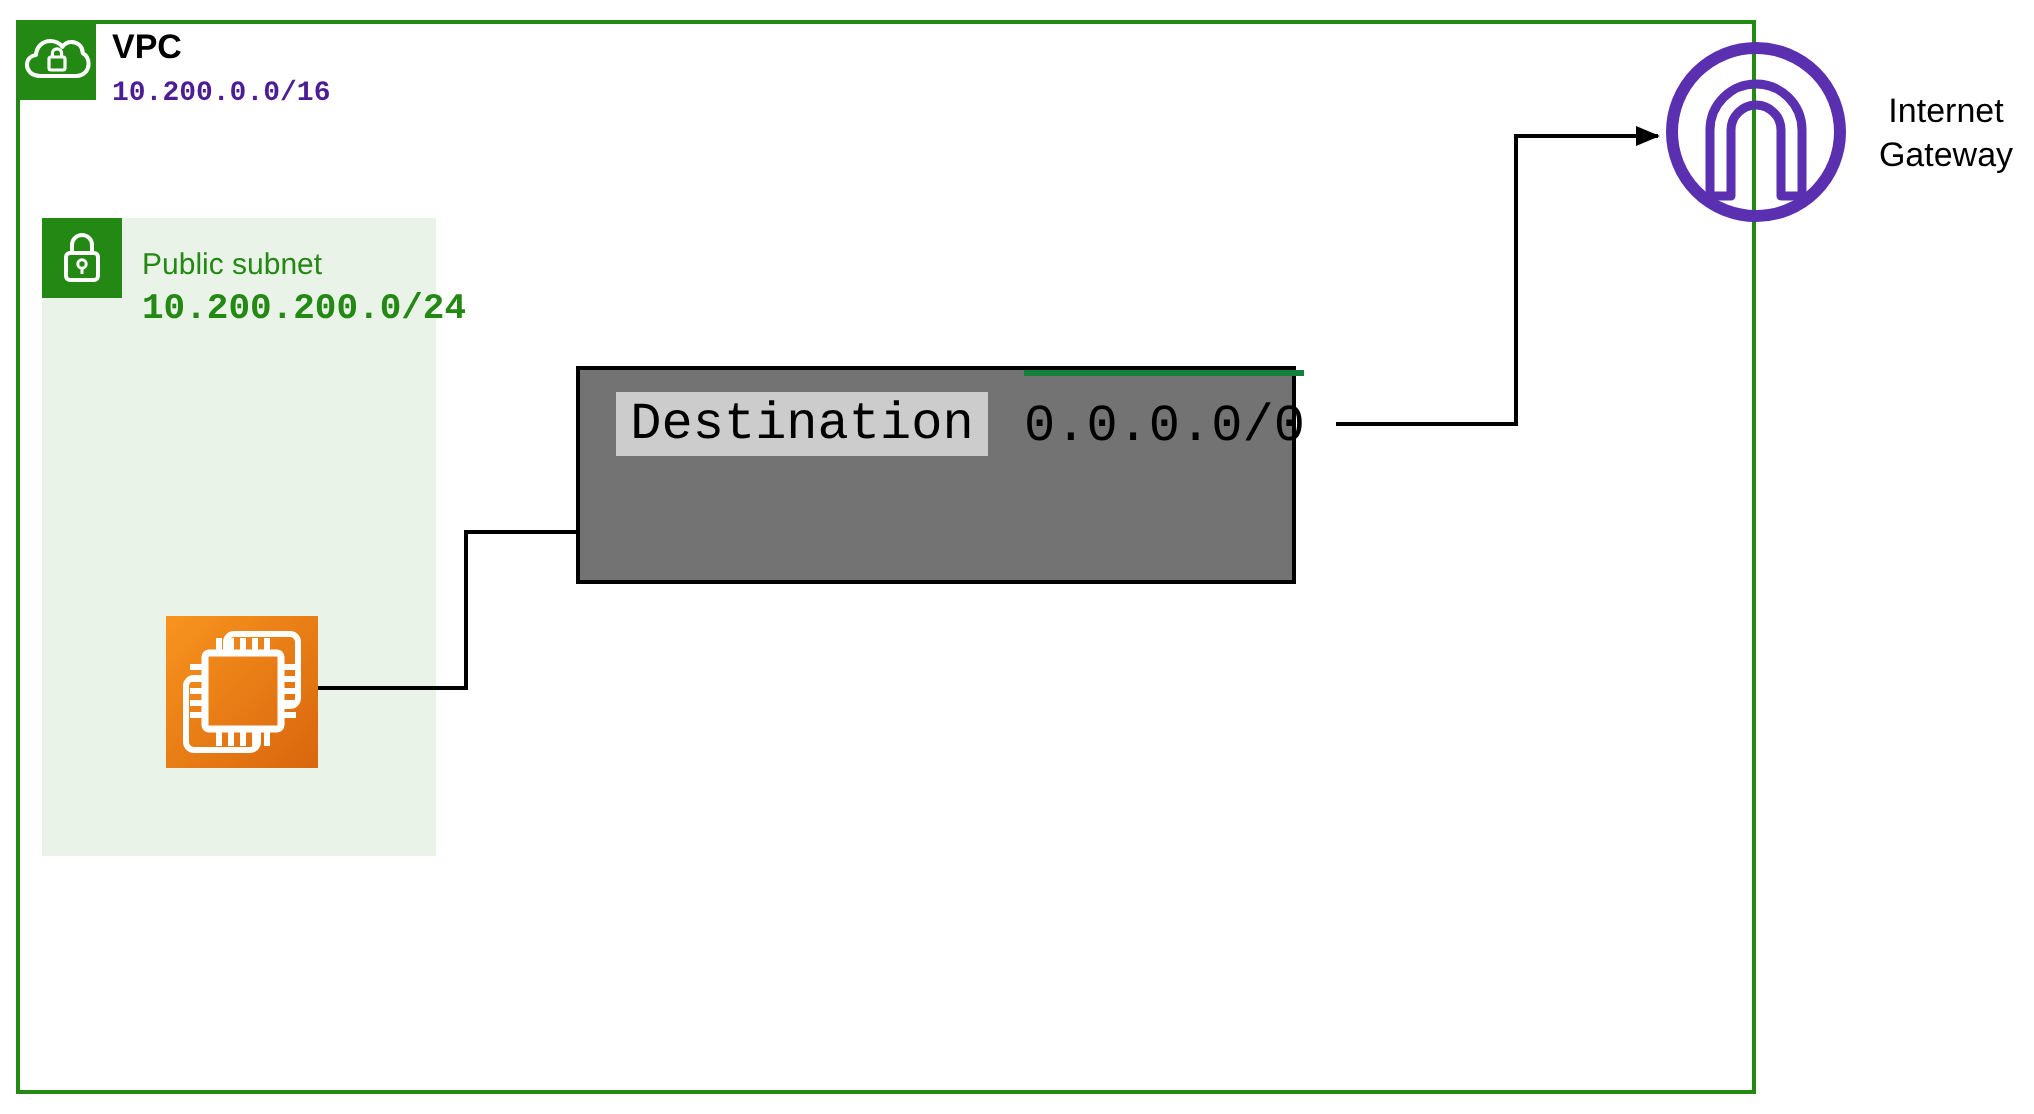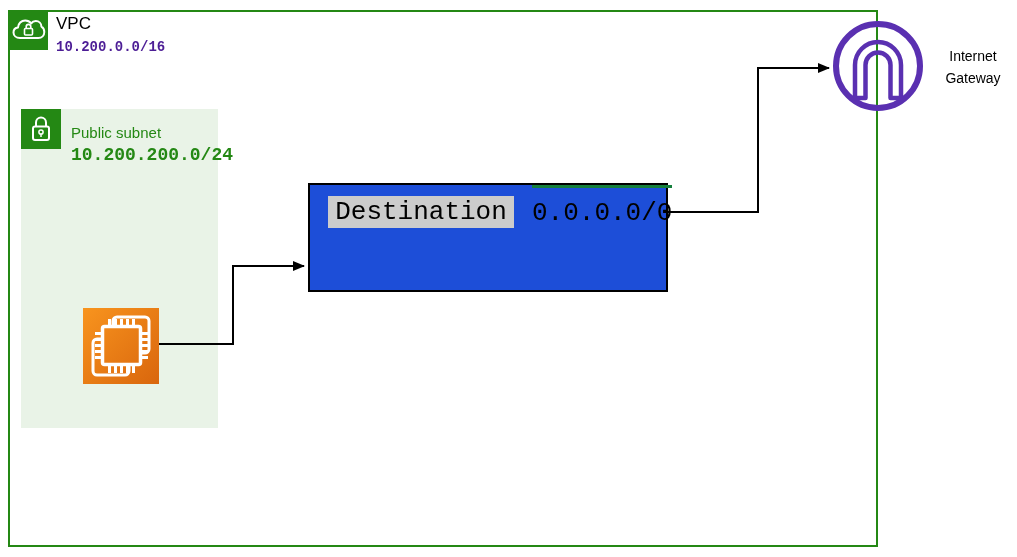--- a/index.html
+++ b/index.html
@@ -17,55 +17,55 @@
     left: 8px; top: 10px; width: 870px; height: 537px;
     border: 2px solid #248814;
     background: transparent;
   }
   .badge {
     width: 40px; height: 40px;
     background: #248814;
     display: flex; align-items: center; justify-content: center;
   }
   .vpc-icon { left: 8px; top: 10px; }
-  .vpc-label { left: 56px; top: 14px; font-size: 17px; color: #000000; }
+  .vpc-label { left: 56px; top: 14px; font-size: 17px; color: #000000; font-weight: bold; }
   .vpc-cidr  { left: 56px; top: 39px; font-size: 14px; font-weight: bold;
                font-family: "Liberation Mono", monospace; color: #4c1d95; }
 
   
   .subnet-box { left: 21px; top: 109px; width: 197px; height: 319px; background: #E9F3E7; }
   .subnet-icon { left: 21px; top: 109px; }
   .subnet-label { left: 71px; top: 124px; font-size: 15px; color: #248814; }
   .subnet-cidr  { left: 71px; top: 145px; font-size: 18px; font-weight: bold;
                   font-family: "Liberation Mono", monospace; color: #248814; }
 
   
   .ec2-icon { left: 83px; top: 308px; width: 76px; height: 76px; }
 
   
   .route-table {
-    left: 308px; top: 183px; width: 360px; height: 109px;
+    left: 288px; top: 183px; width: 360px; height: 109px;
     border: 2px solid #000000;
-    background: #1d4ed8;
+    background: #737373;
     display: grid;
     grid-template-columns: 222px 1fr;
     grid-template-rows: 53px 1fr;
     font-family: "Liberation Mono", monospace;
     font-size: 26px; color: #000000;
   }
   .rt-cell { display: flex; align-items: center; justify-content: center; }
   .rt-col2 { border-left: 2px solid #000000; }
   .rt-row2 { border-top: 3px solid #15803d; }
   .rt-hl { background: #CCCCCC; padding: 1px 7px; }
 
   
   .igw-icon { left: 830px; top: 18px; width: 96px; height: 96px; }
   .igw-label {
     left: 928px; top: 45px; width: 90px;
-    font-size: 14px; line-height: 22px; color: #000000; text-align: center;
+    font-size: 17px; line-height: 22px; color: #000000; text-align: center;
   }
 
   .arrow-layer { left: 0; top: 0; width: 1017px; height: 557px; pointer-events: none; }
 </style>
 </head>
 <body>
 
 <div class="canvas">
 
   <div class="abs vpc-box"></div>

